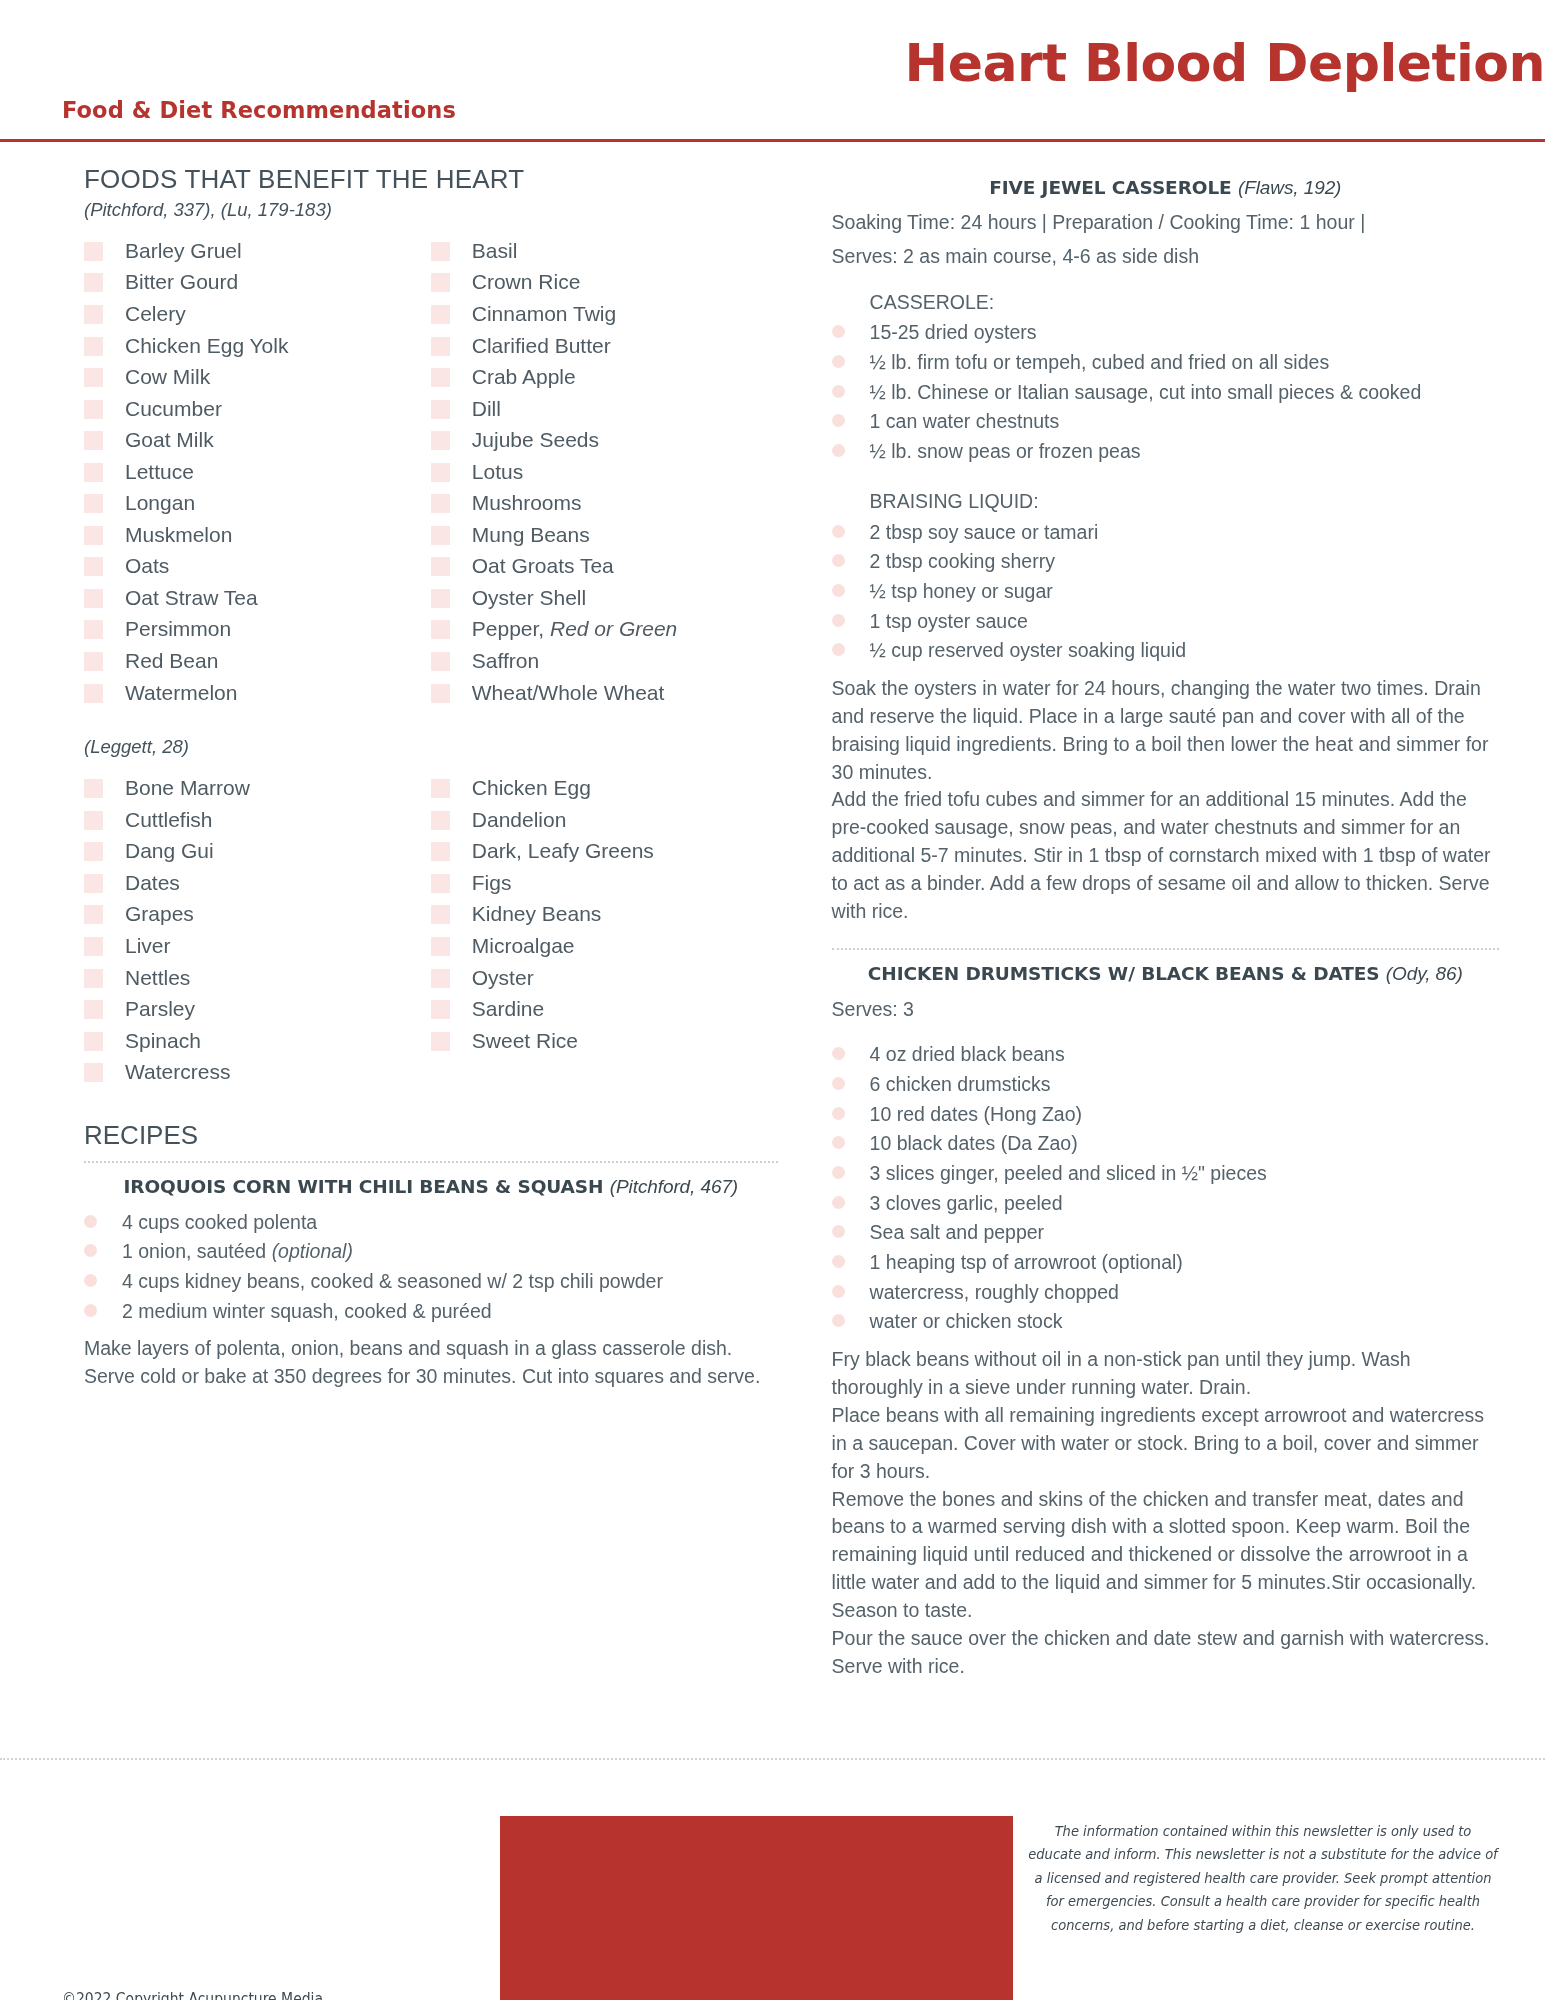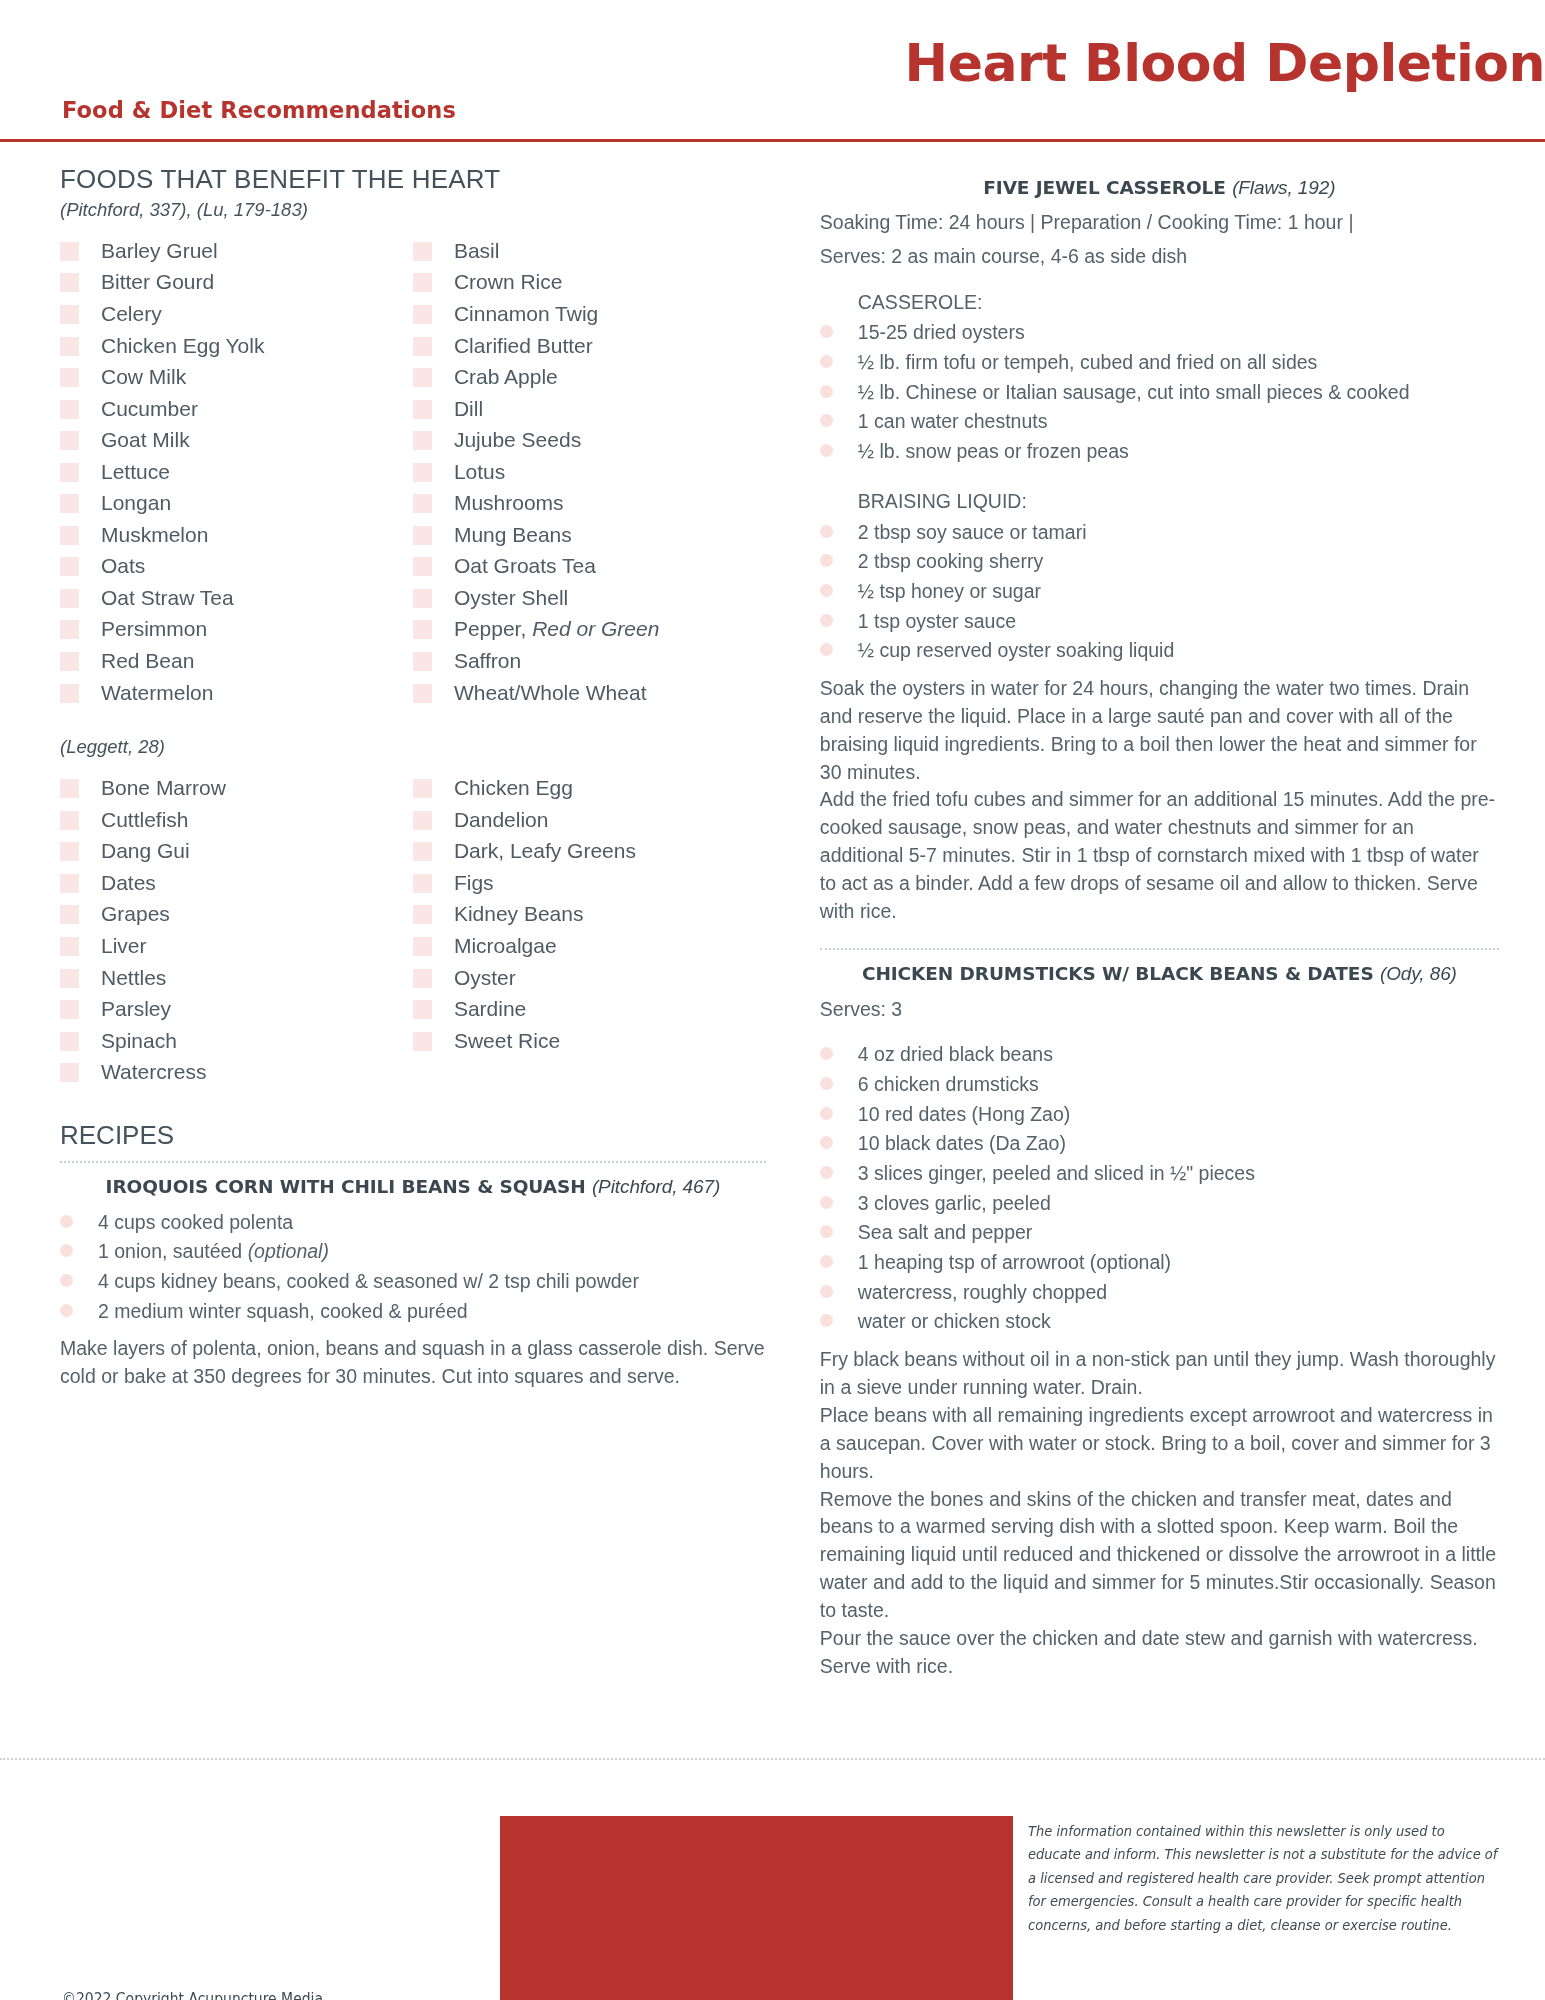--- a/index.html
+++ b/index.html
@@ -39,21 +39,21 @@
   .masthead-rule {
     margin-top: 16px;
     height: 3px;
     background: #b7332e;
     width: 100%;
   }
 
   
   .sheet {
     display: flex;
-    padding: 22px 46px 0 60px;
+    padding: 22px 46px 0 84px;
     gap: 16px;
   }
   .col-left  { width: 745px; padding-right: 28px; }
   .col-right { width: 700px; padding-left: 10px; }
 
   
   .sec-title {
     font-size: 26px;
     font-weight: 400;
     color: #44525b;
@@ -202,20 +202,21 @@
   .disclaimer {
     position: absolute;
     left: 1028px;
     top: 30px;
     width: 470px;
     font-family: "DejaVu Sans Condensed", "DejaVu Sans", sans-serif;
     font-style: italic;
     font-size: 14.5px;
     color: #3e4a52;
     line-height: 1.62;
+    text-align: center;
   }
 </style>
 </head>
 <body>
 
 <div class="masthead">
   <h1 class="masthead-title">Heart Blood Depletion</h1>
   <div class="masthead-sub">Food &amp; Diet Recommendations</div>
 </div>
 <div class="masthead-rule"></div>

